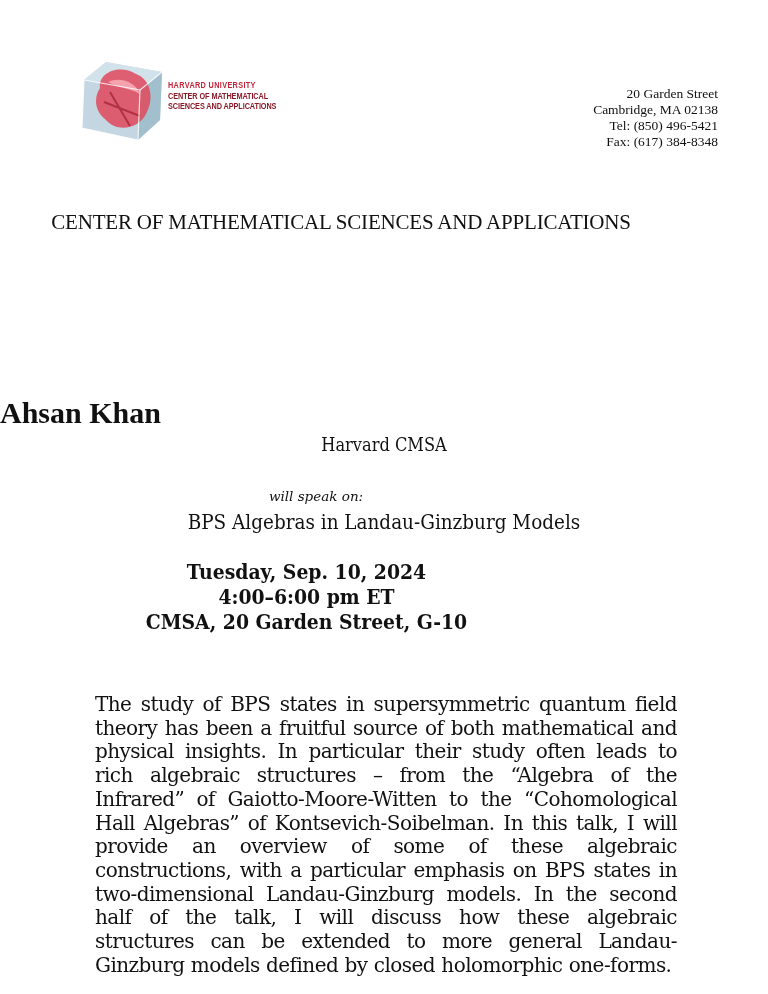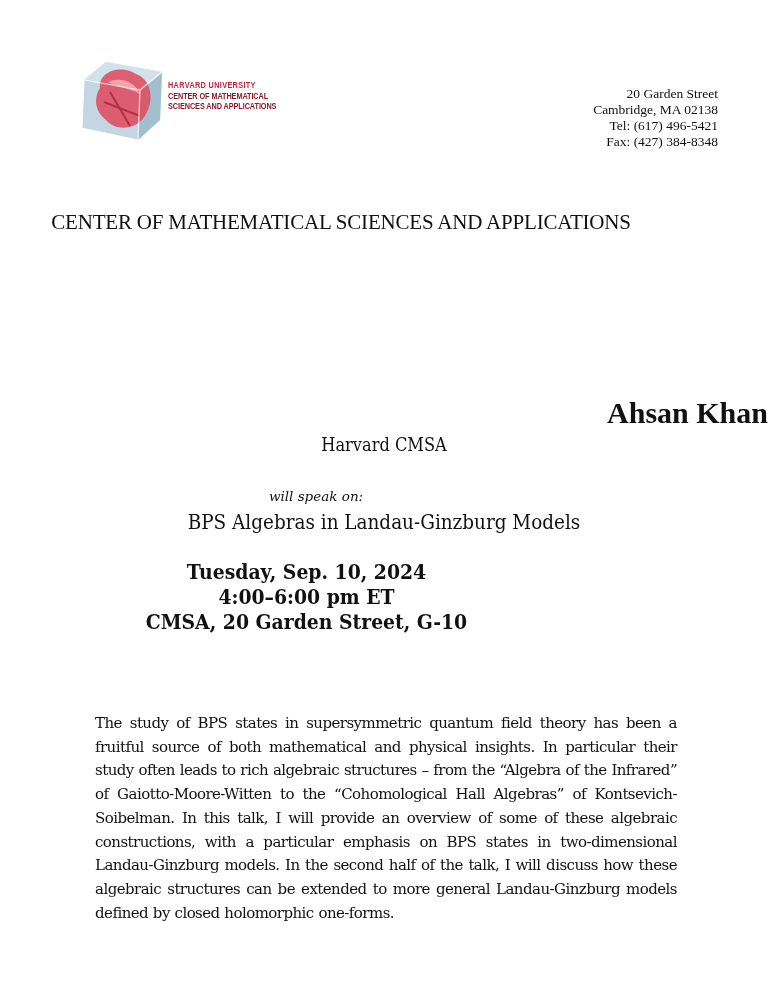--- a/index.html
+++ b/index.html
@@ -10,32 +10,32 @@
   .logo-text { position: absolute; left: 88px; top: 22px; font-family: "Liberation Sans", "DejaVu Sans", sans-serif;
                font-weight: bold; font-size: 8.6px; line-height: 10.5px; color: #8b1a28; letter-spacing: -0.1px;
                transform: scaleX(0.85); transform-origin: left top; white-space: nowrap; }
   .logo-text .l1 { color: #c2243a; letter-spacing: 0.4px; }
   .address { position: absolute; right: 50px; top: 58px; text-align: right; font-size: 13.5px; line-height: 16px; margin-top: 28px; }
   .center-name { position: absolute; left: 0; width: 704px; top: 210px; text-align: center; font-size: 21px;
                  letter-spacing: -0.2px; }
   .center-name span { display: inline-block; transform: translateX(-11px); }
   .seminar { position: absolute; left: 0; width: 768px; top: 240px; text-align: center; font-size: 46px;
              line-height: 52px; }
-  .speaker { position: absolute; left: 0; width: 768px; top: 396px; text-align: right; font-size: 30px;
+  .speaker { position: absolute; left: 0; width: 768px; top: 396px; text-align: left; font-size: 30px;
              font-weight: bold; }
   .affil { position: absolute; left: 0; width: 768px; top: 434px; text-align: center; font-size: 18px;
            font-family: "DejaVu Serif", serif; transform: scaleX(0.9); }
   .speak-on { position: absolute; left: 0; width: 632px; top: 488px; text-align: center; font-size: 13.5px;
               font-style: italic; font-family: "DejaVu Serif", serif; }
   .talk-title { position: absolute; left: 0; width: 768px; top: 510px; text-align: center; font-size: 20px;
                 font-family: "DejaVu Serif", serif; transform: scaleX(0.92); }
   .details { position: absolute; left: 0; width: 613px; top: 560px; text-align: center; font-size: 20px;
              line-height: 25px; font-weight: bold; font-family: "DejaVu Serif", serif; }
   .details div { transform: scaleX(0.94); }
-  .abstract { position: absolute; left: 95px; width: 582px; top: 712px; font-size: 15px; line-height: 23.7px;
+  .abstract { position: absolute; left: 95px; width: 582px; top: 693px; font-size: 20px; line-height: 23.7px;
               text-align: justify; font-family: "DejaVu Serif", serif; letter-spacing: -0.55px; word-spacing: 0.5px; }
 </style>
 </head>
 <body>
 
 <div class="logo">
   <svg width="84" height="84" viewBox="0 0 84 84">
     <polygon points="4,22 26,4 82,14 80,62 58,82 2,70" fill="#b9cfdc" opacity="0.85"></polygon>
     <polygon points="4,22 26,4 82,14 60,32" fill="#d4e3ec" opacity="0.9"></polygon>
     <polygon points="60,32 82,14 80,62 58,82" fill="#9fbccc" opacity="0.9"></polygon>
@@ -48,22 +48,22 @@
   <div class="logo-text">
     <div class="l1">HARVARD UNIVERSITY</div>
     <div>CENTER OF MATHEMATICAL</div>
     <div>SCIENCES AND APPLICATIONS</div>
   </div>
 </div>
 
 <div class="address">
   <div>20 Garden Street</div>
   <div>Cambridge, MA 02138</div>
-  <div>Tel: (617) 496-5421</div>
-  <div>Fax: (427) 384-8348</div>
+  <div>Tel: (850) 496-5421</div>
+  <div>Fax: (617) 384-8348</div>
 </div>
 
 <div class="center-name">
   <span>CENTER OF MATHEMATICAL SCIENCES AND APPLICATIONS</span>
 </div>
 
 <div class="seminar">
 </div>
 
 <div class="speaker">Ahsan Khan</div>

